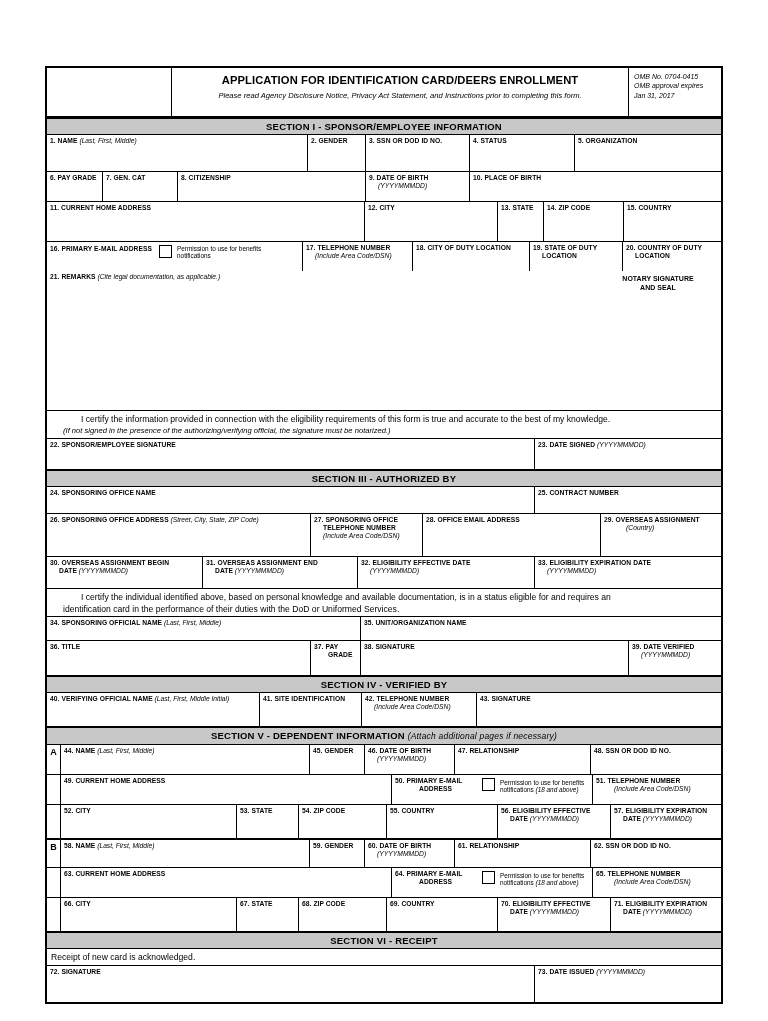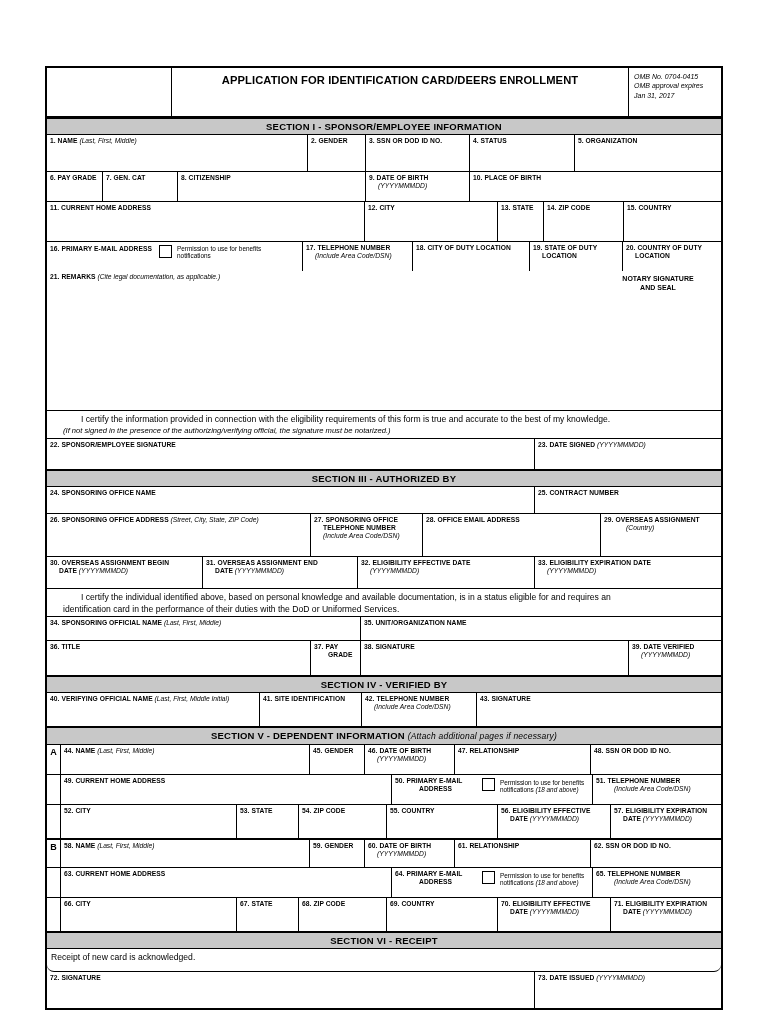--- a/index.html
+++ b/index.html
@@ -96,20 +96,21 @@
 <body>
 
 <div class="page">
 
   <div class="form">
 
     <div class="hdr" style="border-bottom:1px solid #000;">
       <div class="hdr-left" style="height:48px;"></div>
       <div class="hdr-mid">
         <div class="hdr-title">APPLICATION FOR IDENTIFICATION CARD/DEERS ENROLLMENT</div>
+        <div class="hdr-sub">Please read Agency Disclosure Notice, Privacy Act Statement, and Instructions prior to completing this form.</div>
       </div>
       <div class="hdr-right">
         <div>OMB No. 0704-0415</div>
         <div>OMB approval expires</div>
         <div>Jan 31, 2017</div>
       </div>
     </div>
 
     <div class="secbar">SECTION I - SPONSOR/EMPLOYEE INFORMATION</div>
 
@@ -541,21 +542,21 @@
       <div class="cell bl" style="flex:1;">
         <div class="lab2"><span>71.</span>
           <span>ELIGIBILITY EXPIRATION</span>
           <span class="ind"><span>DATE</span>
             <span class="it">(YYYYMMMDD)</span></span></div>
       </div>
     </div>
 
     <div class="secbar">SECTION VI - RECEIPT</div>
 
-    <div class="receipt bb" style="height:23px;box-sizing:border-box;border-radius:7px;">Receipt of new card is acknowledged.</div>
+    <div class="receipt bb" style="height:17px;box-sizing:border-box;">Receipt of new card is acknowledged.</div>
 
     <div class="row" style="height:36px;">
       <div class="cell" style="width:487px;">
         <div class="lab"><span>72.</span>
           <span>SIGNATURE</span></div>
       </div>
       <div class="cell bl" style="flex:1;">
         <div class="lab"><span>73.</span>
           <span>DATE ISSUED</span>
           <span class="it">(YYYYMMMDD)</span></div>

